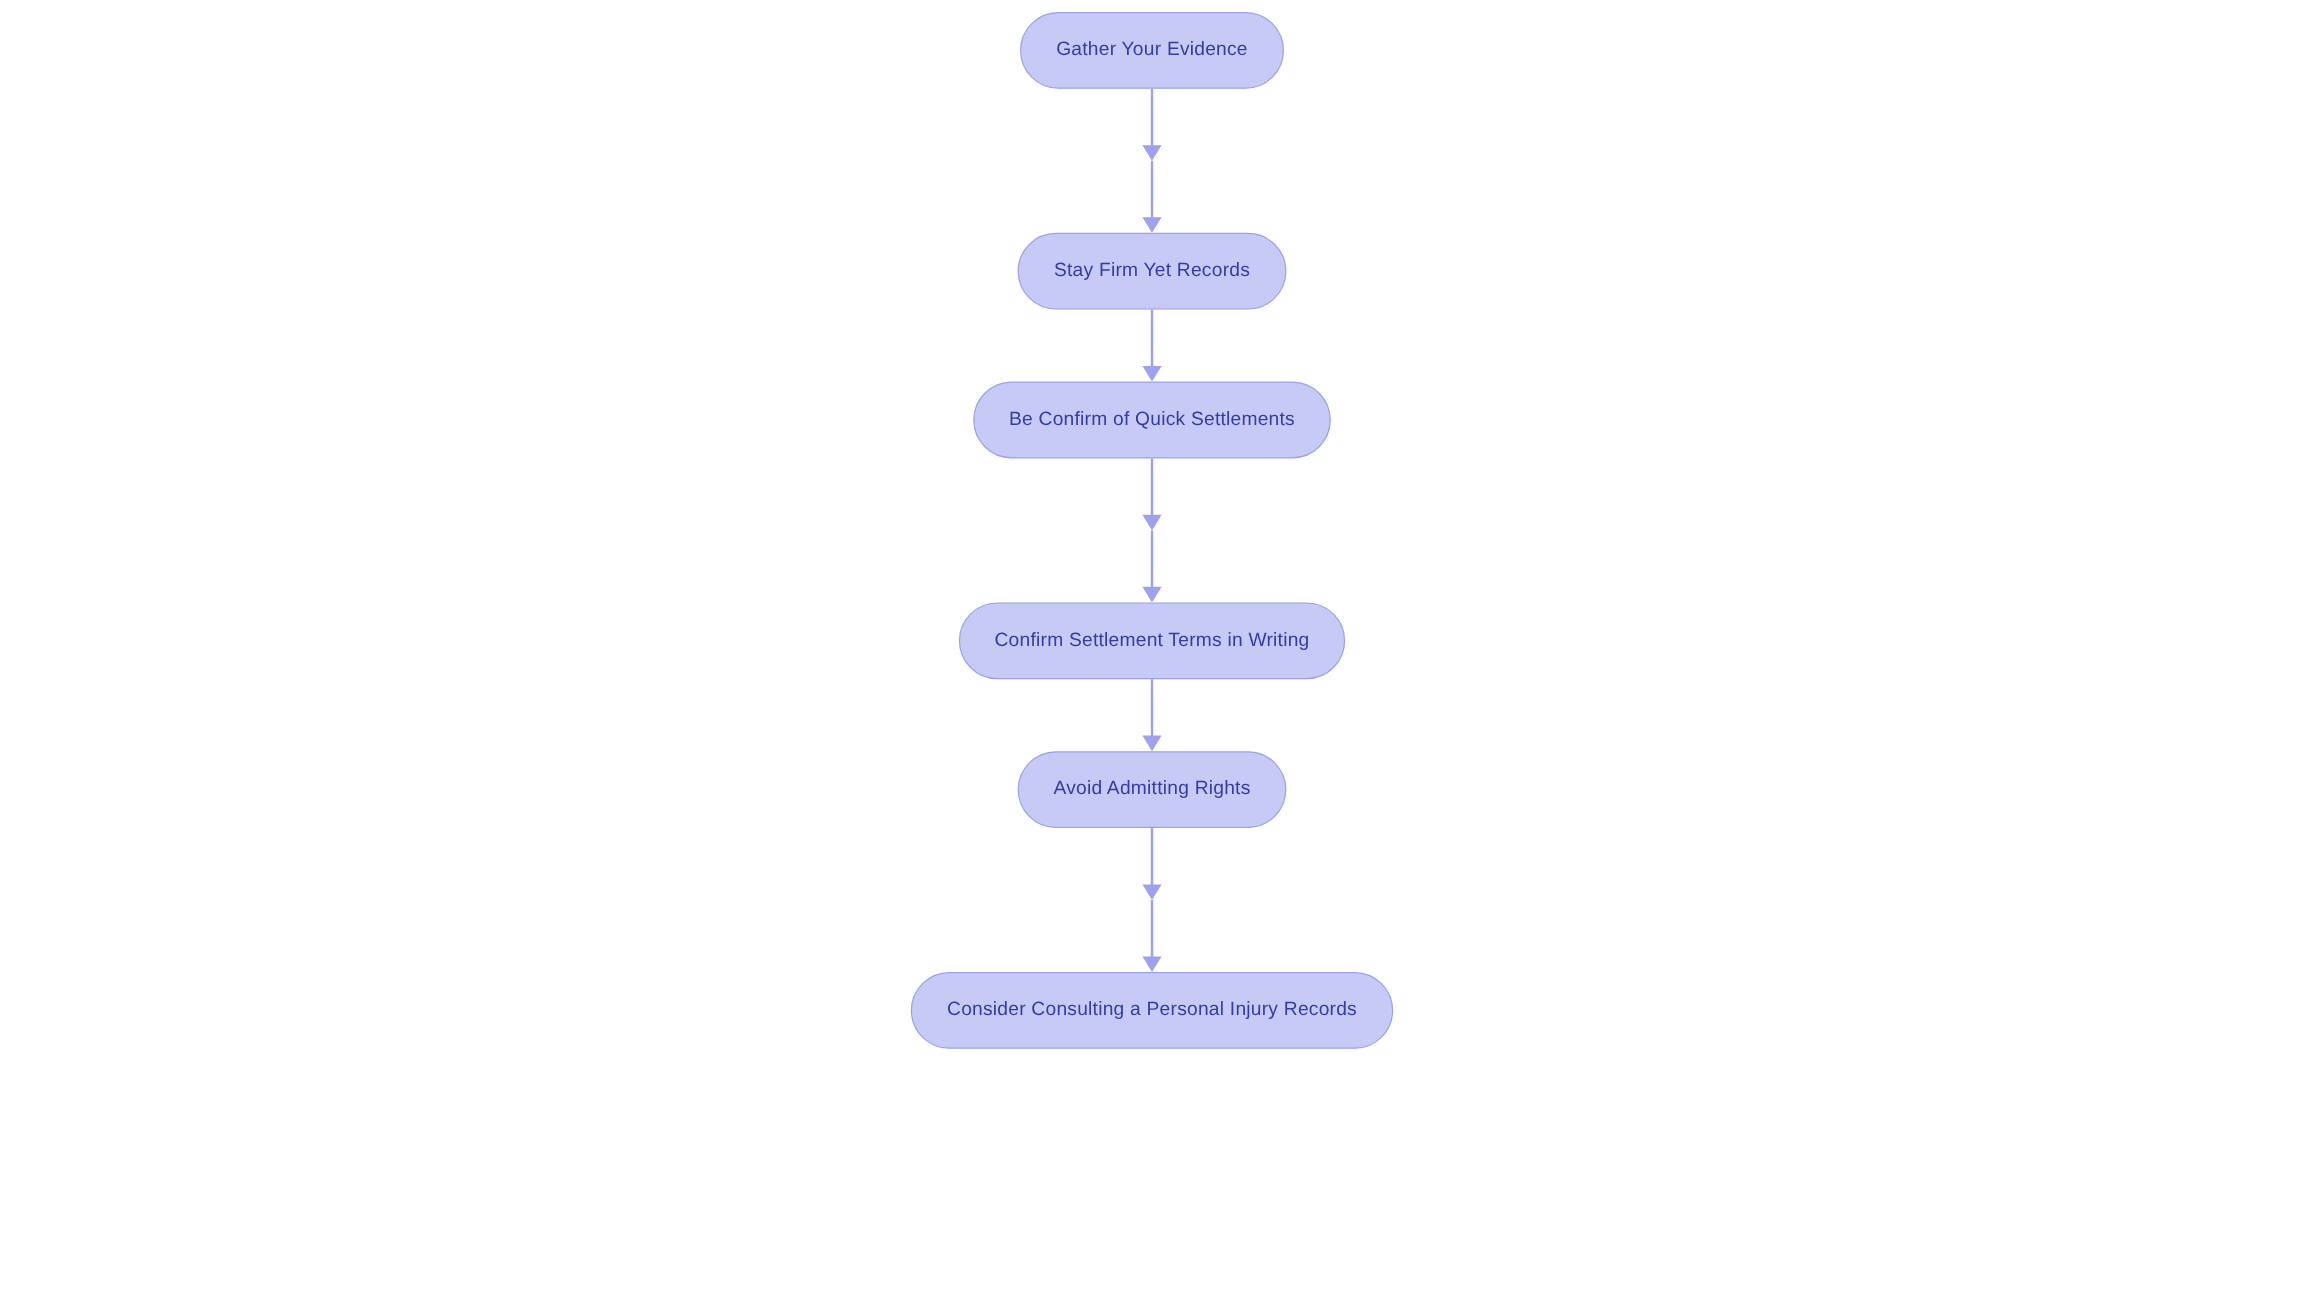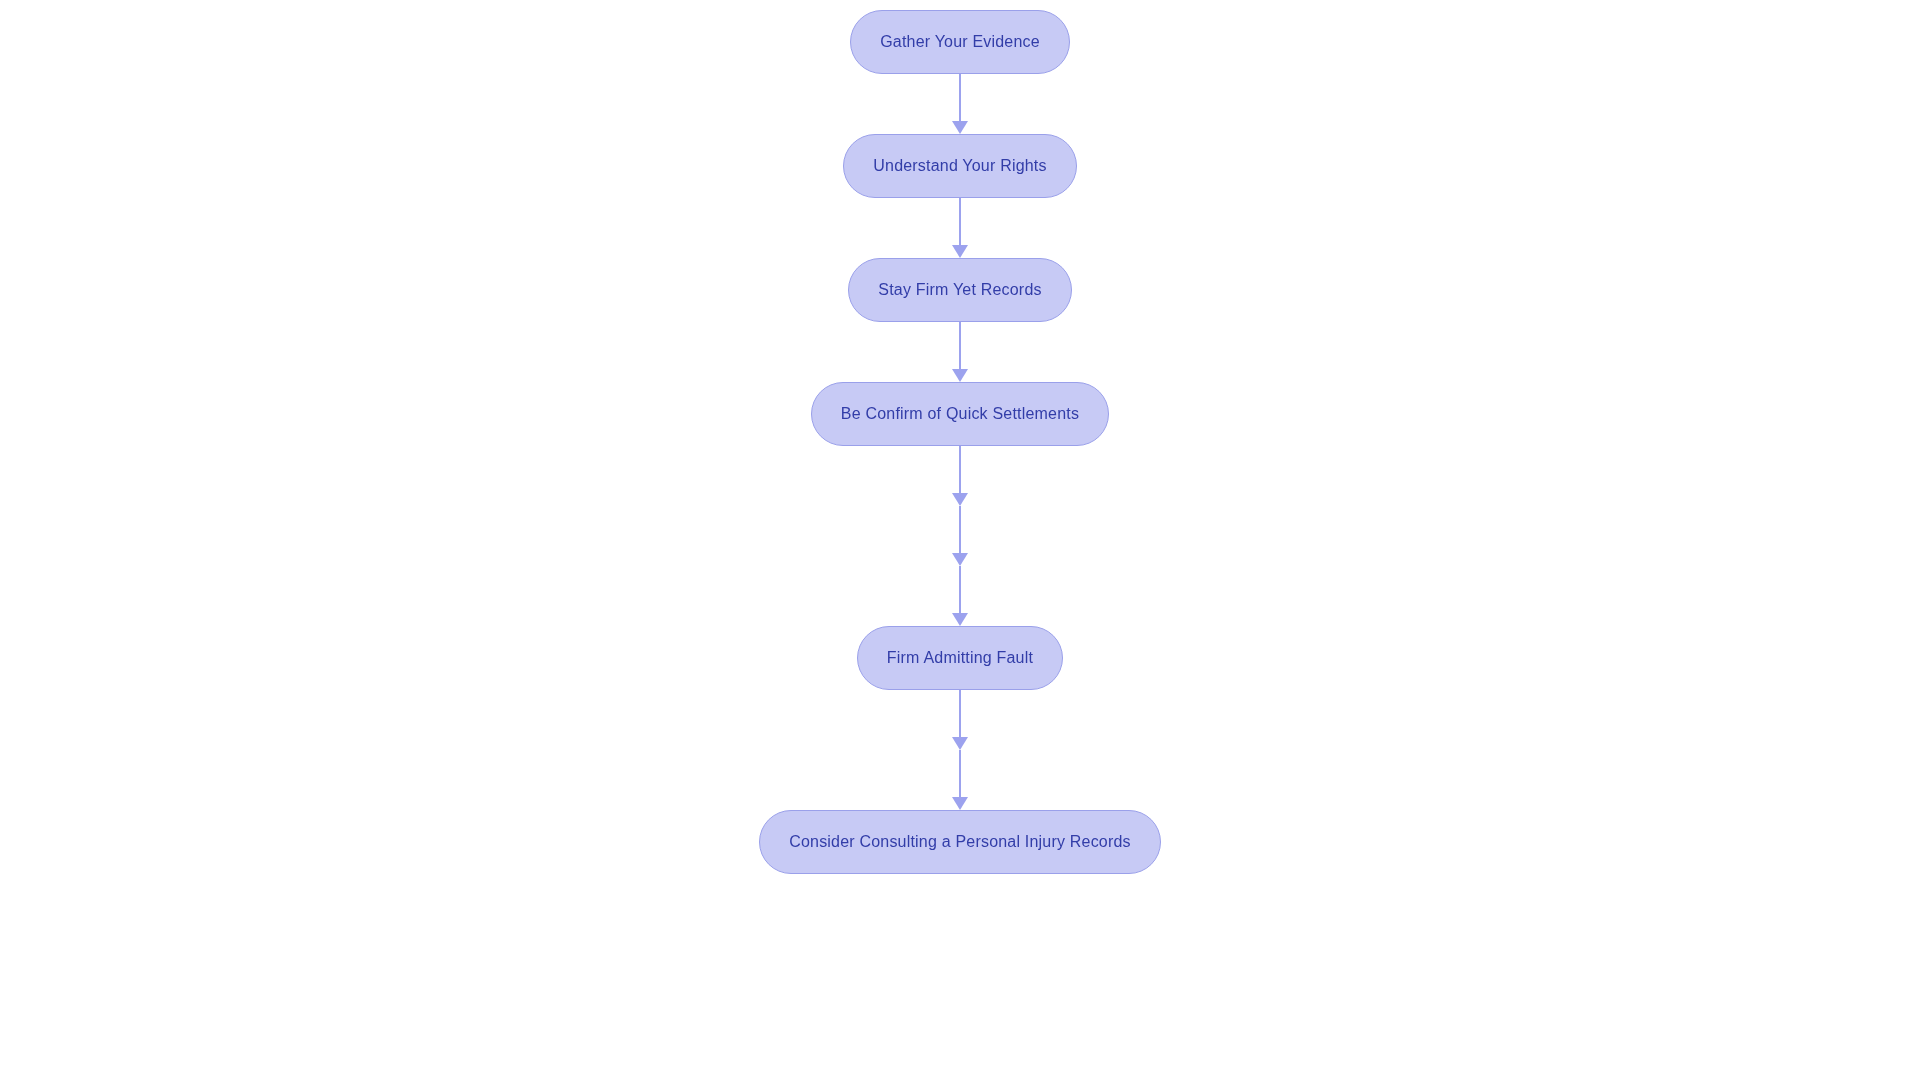--- a/index.html
+++ b/index.html
@@ -69,23 +69,20 @@
 
     <div class="node">
       <span>Gather Your Evidence</span>
     </div>
 
     <div class="arrow">
       <div class="line"></div>
       <div class="head"></div>
     </div>
 
-    <div class="node">
-      <span>Understand Your Rights</span>
-    </div>
 
     <div class="arrow">
       <div class="line"></div>
       <div class="head"></div>
     </div>
 
     <div class="node">
       <span>Stay Firm Yet Records</span>
     </div>
 
@@ -102,28 +99,31 @@
       <div class="line"></div>
       <div class="head"></div>
     </div>
 
 
     <div class="arrow">
       <div class="line"></div>
       <div class="head"></div>
     </div>
 
+    <div class="node">
+      <span>Confirm Settlement Terms in Writing</span>
+    </div>
 
     <div class="arrow">
       <div class="line"></div>
       <div class="head"></div>
     </div>
 
     <div class="node">
-      <span>Firm Admitting Fault</span>
+      <span>Avoid Admitting Rights</span>
     </div>
 
     <div class="arrow">
       <div class="line"></div>
       <div class="head"></div>
     </div>
 
 
     <div class="arrow">
       <div class="line"></div>

